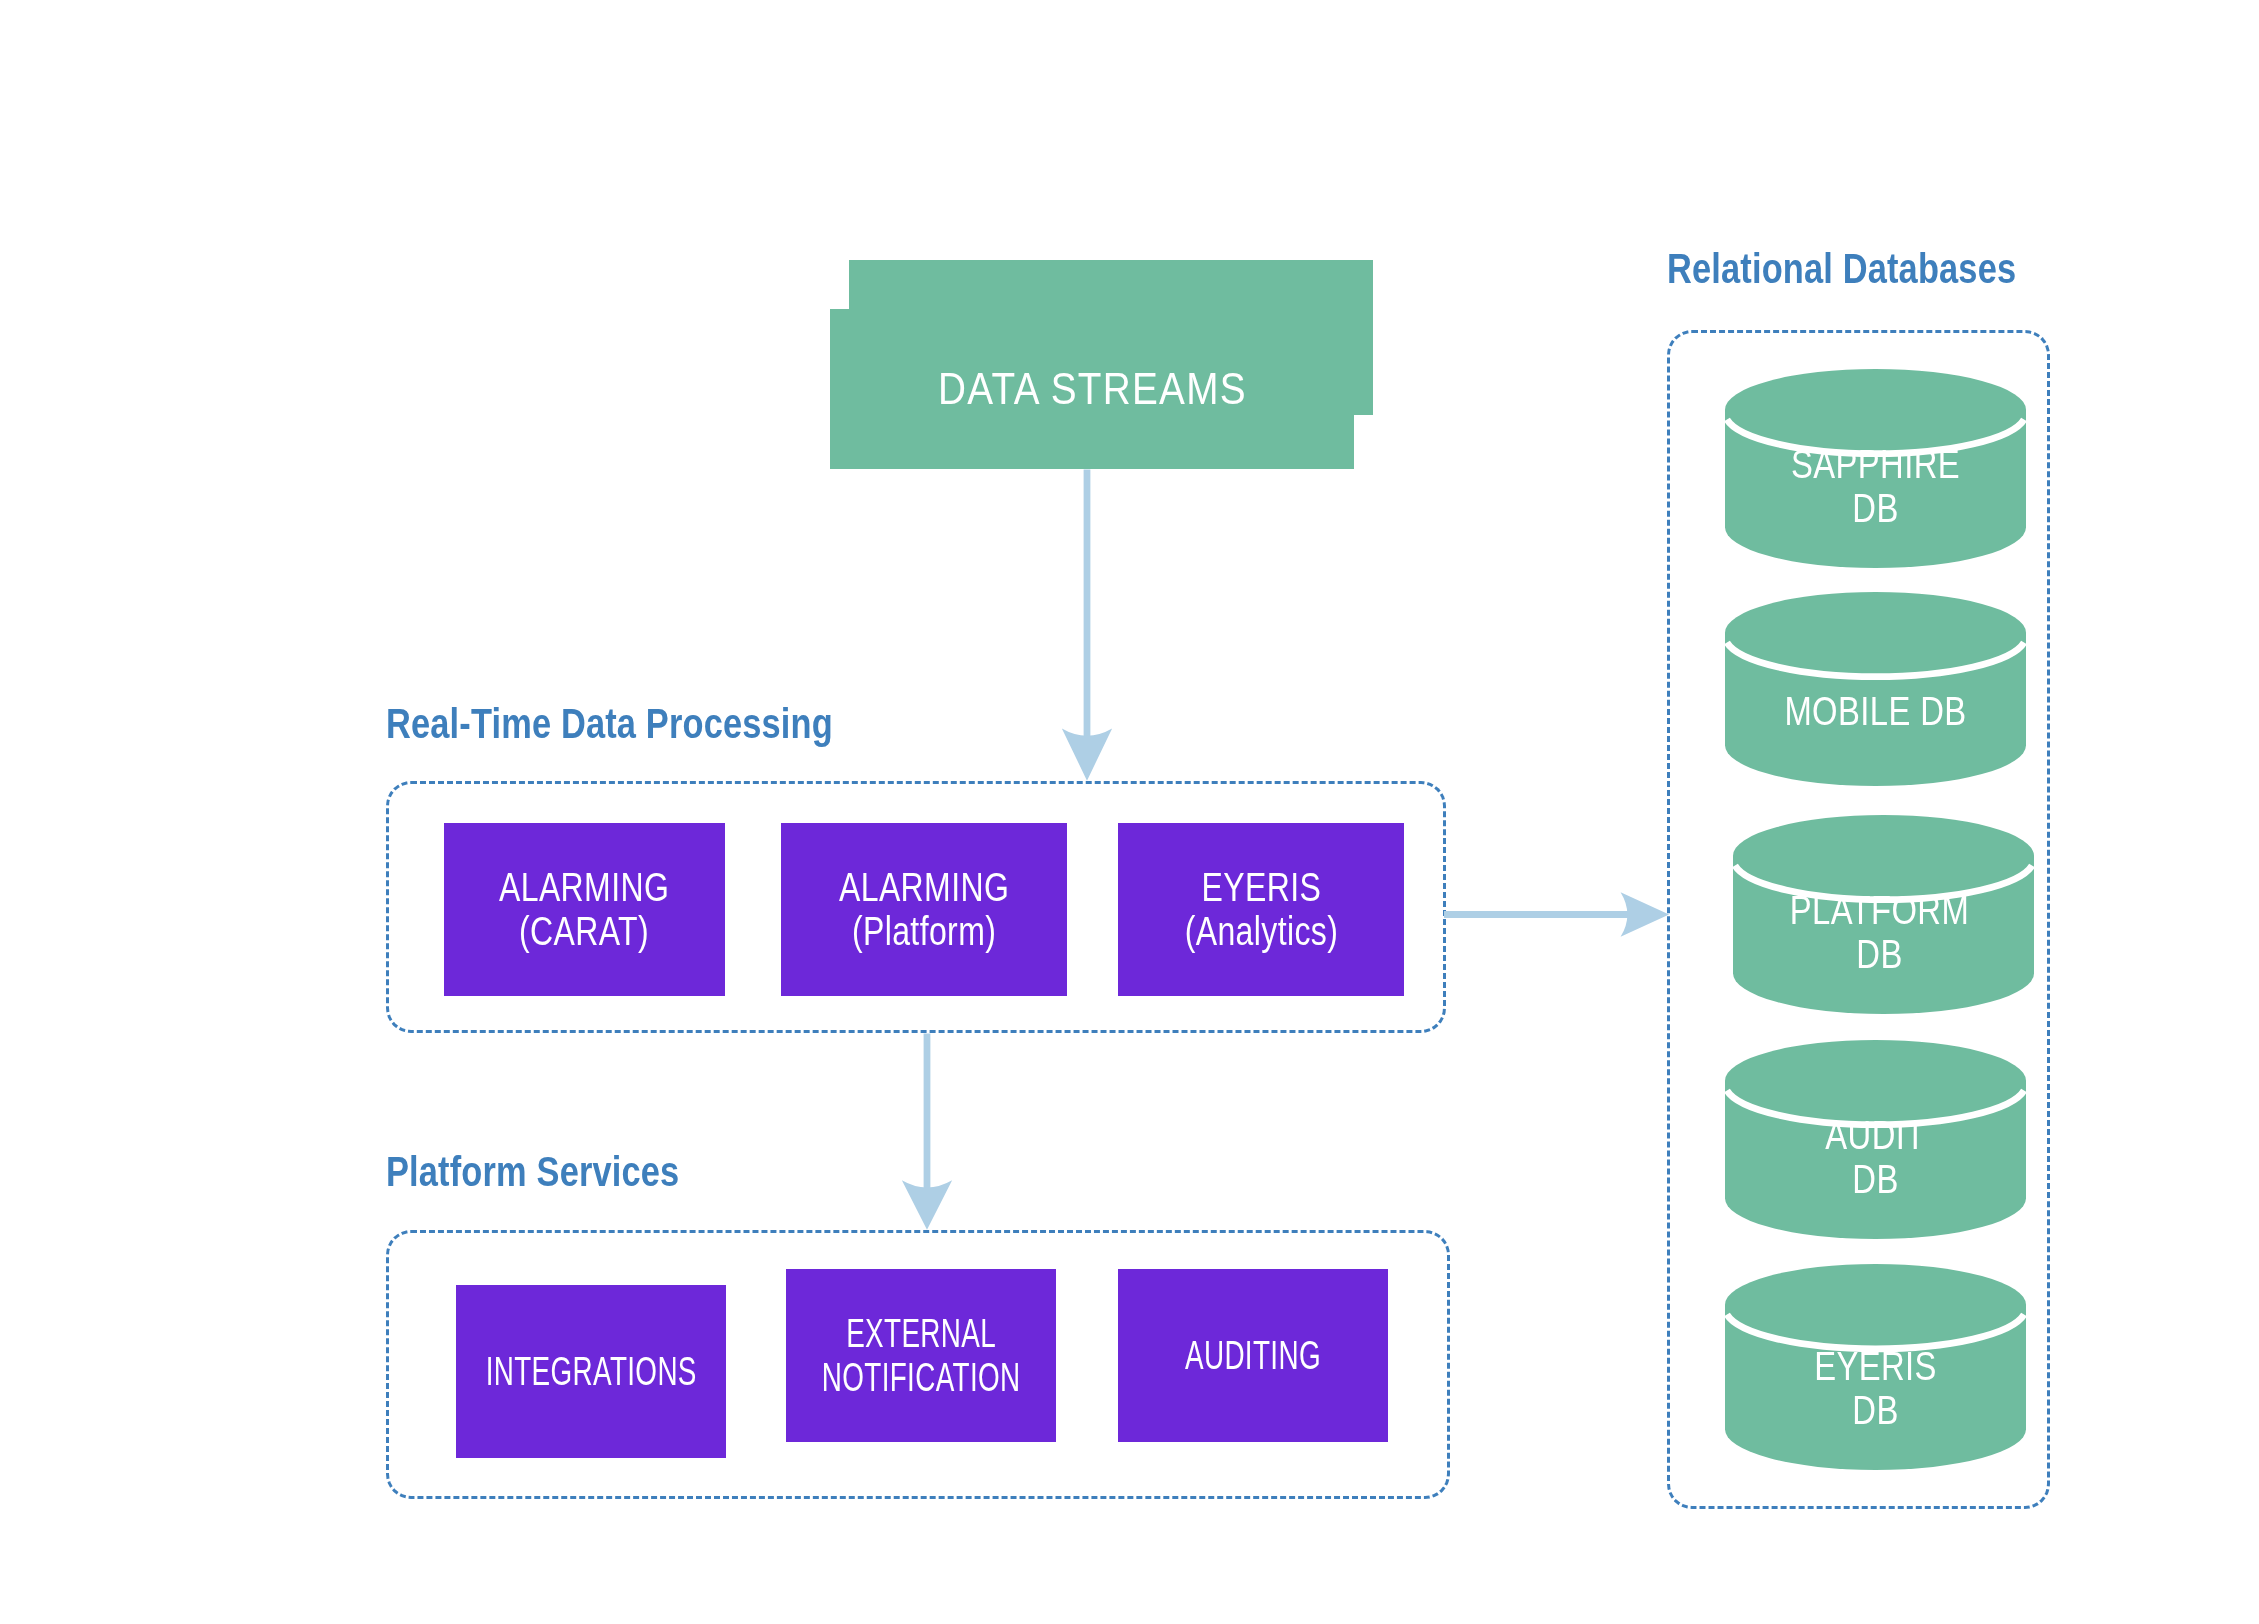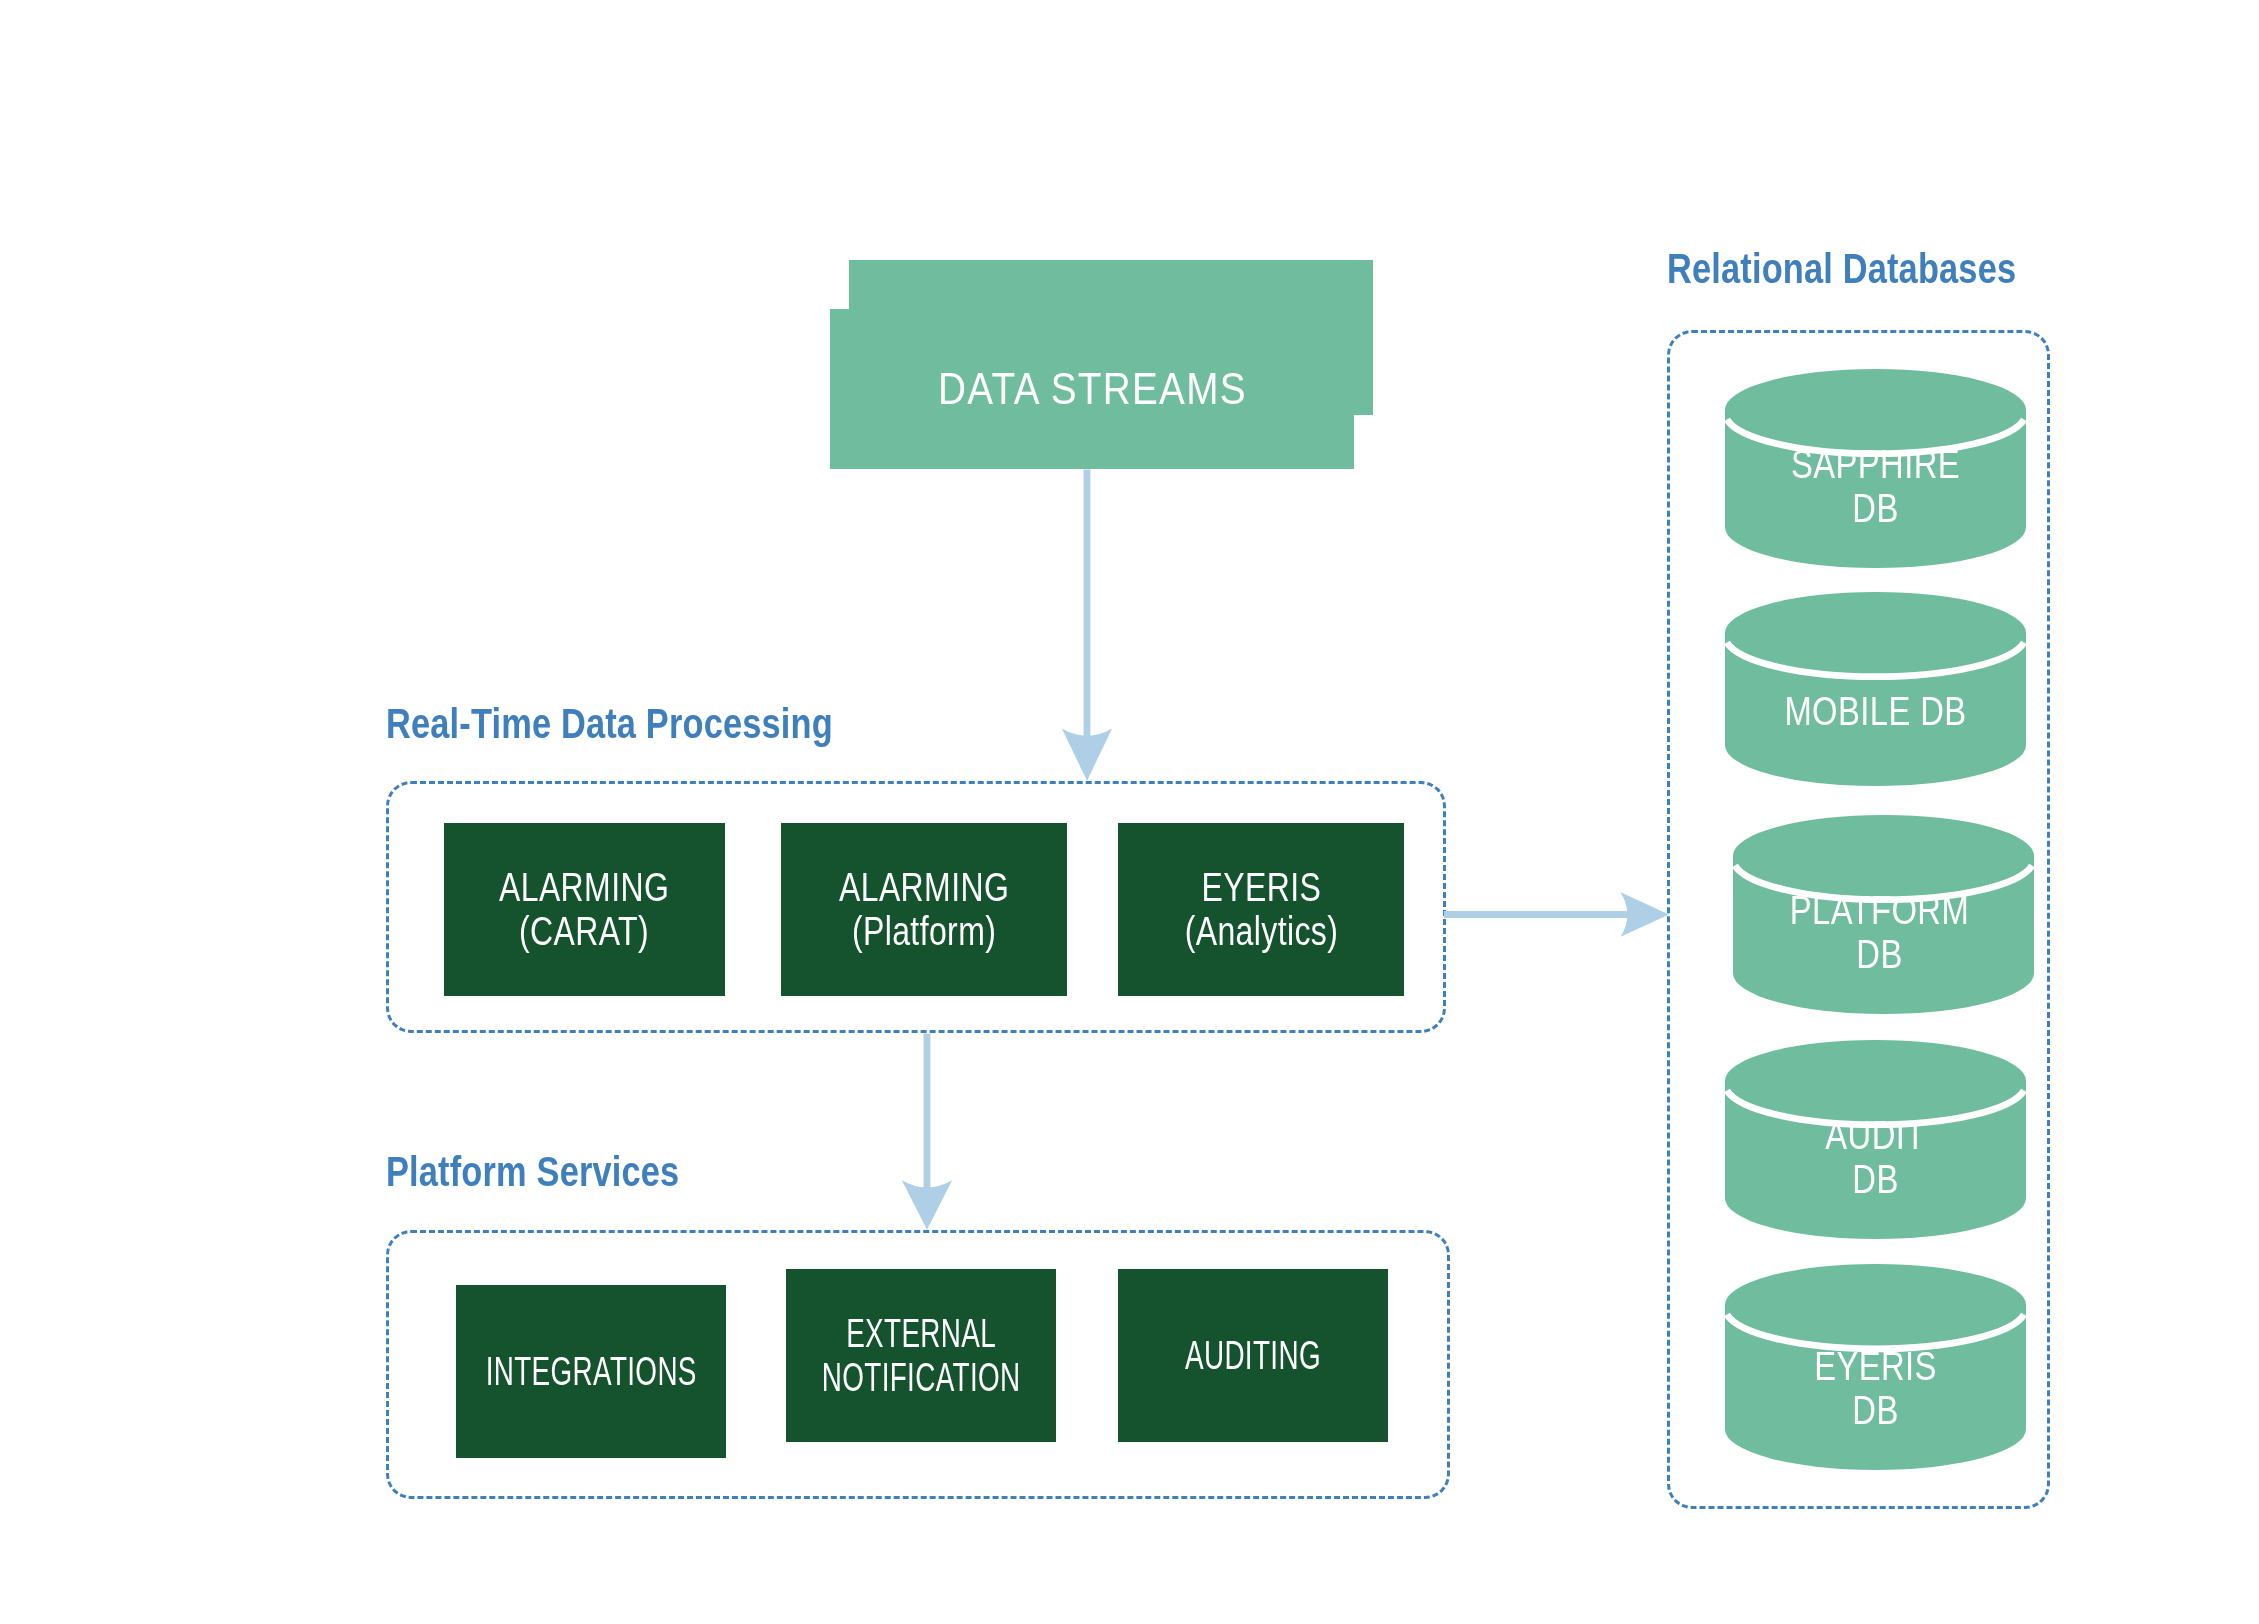--- a/index.html
+++ b/index.html
@@ -52,21 +52,21 @@
     font-size:45px;
     font-weight:400;
     letter-spacing:1.5px;
     transform:scaleX(.86);
     white-space:nowrap;
   }
 
   
   .svc{
     position:absolute;
-    background:#14532d;
+    background:#6d28d9;
     display:flex;align-items:center;justify-content:center;
     text-align:center;
   }
   .svc-label{
     color:#ffffff;
     font-size:41px;
     line-height:1.06;
     font-weight:400;
     letter-spacing:0.5px;
     transform:scaleX(.78);

